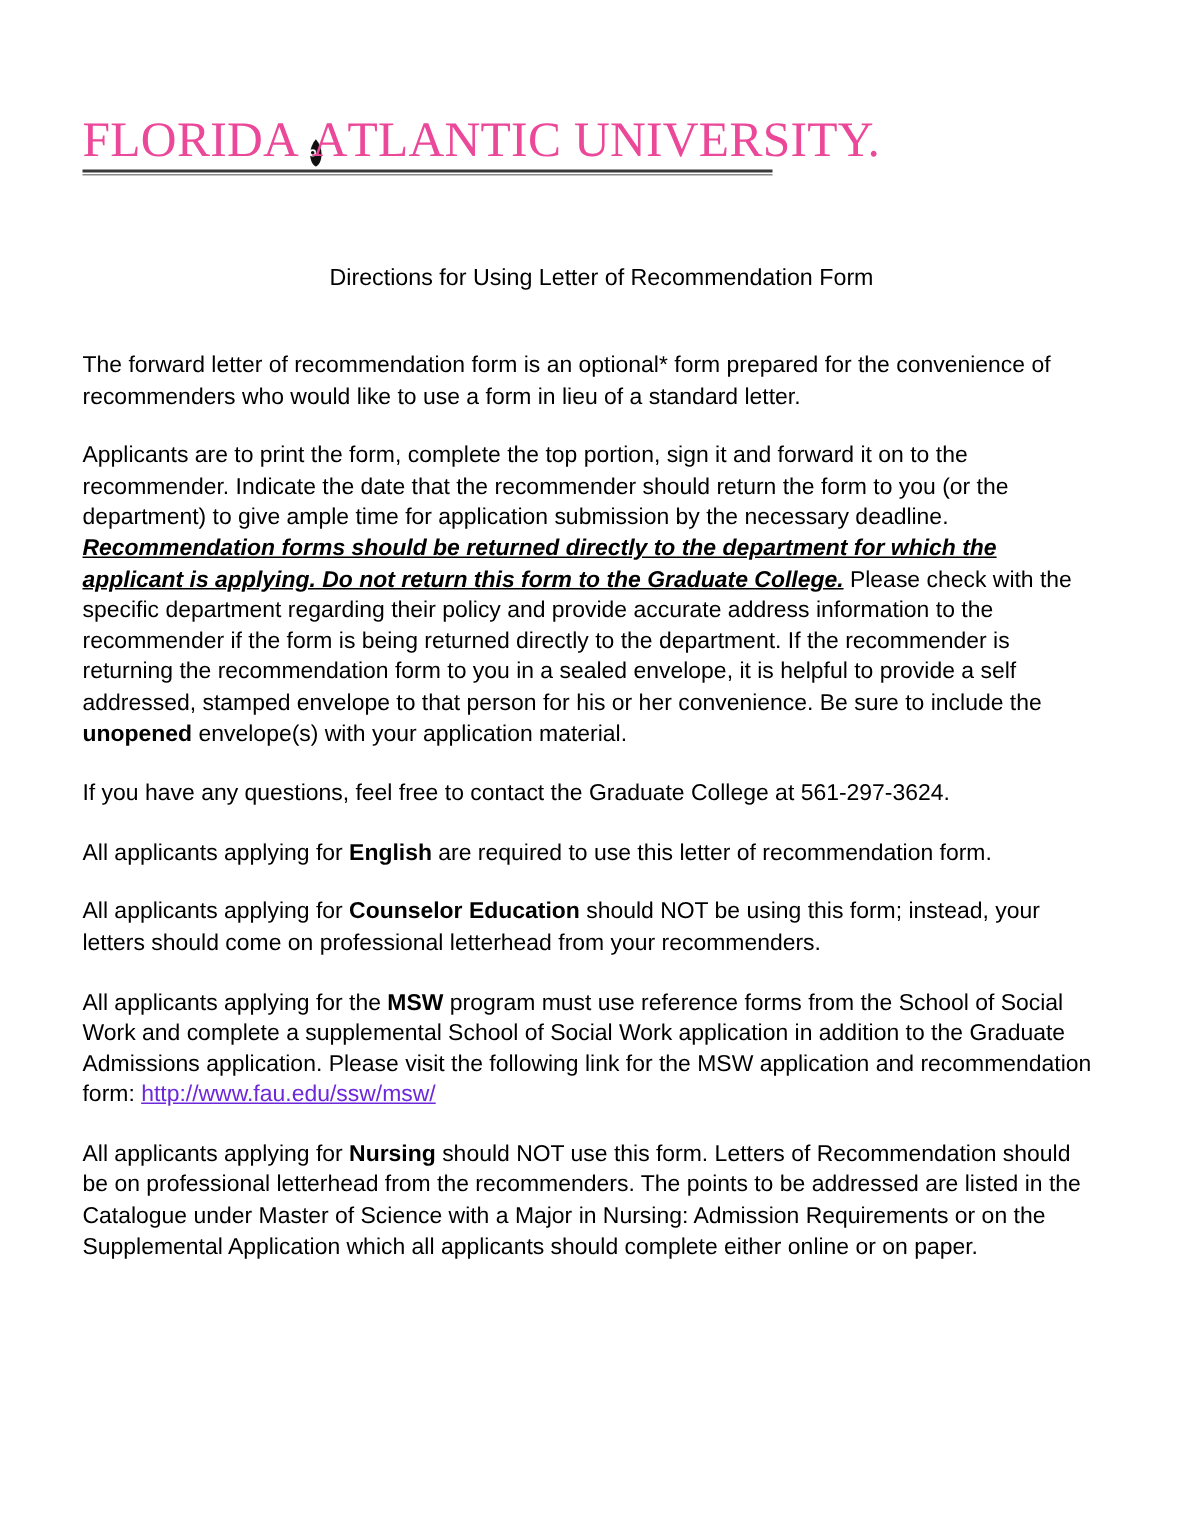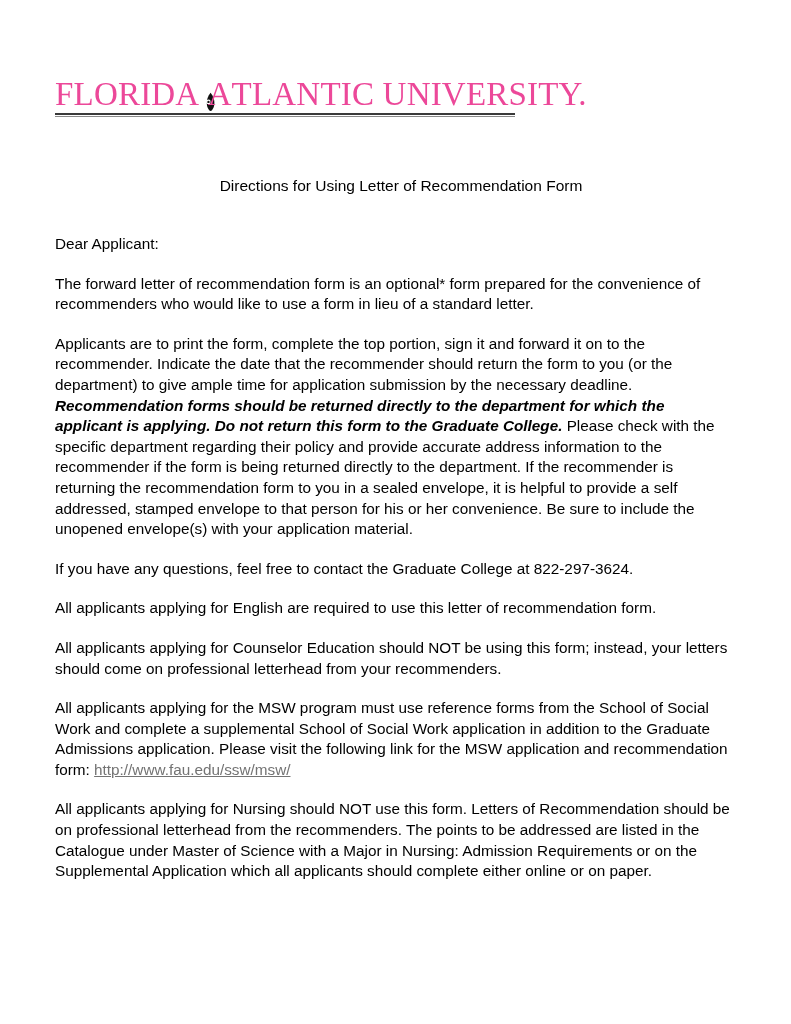--- a/index.html
+++ b/index.html
@@ -96,33 +96,34 @@
     left: 55px;
     top: 234px;
     width: 676px;
     font-size: 15.3px;
     line-height: 20.6px;
   }
   .body-copy p {
     margin: 0 0 19px 0;
   }
   b, .b {
-    font-weight: normal;
+    font-weight: bold;
   }
   .bi {
     font-weight: bold;
     font-style: italic;
+    text-decoration: underline;
   }
   .u-bold {
     font-weight: bold;
     text-decoration: underline;
   }
   a.doc-link,
   .doc-link {
-    color: #737373;
+    color: #6d28d9;
     text-decoration: underline;
   }
 </style>
 </head>
 <body>
 
 <div class="page">
 
   <div class="logo-block">
     <div class="logo-wordmark">
@@ -134,27 +135,26 @@
           </svg><span class="a-letter">A</span></span><span class="cap">tlantic</span><span>&nbsp;</span><span class="cap">University.</span>
     </div>
     <div class="logo-rule-thick"></div>
     <div class="logo-rule-thin"></div>
   </div>
 
   <div class="doc-title">Directions for Using Letter of Recommendation Form</div>
 
   <div class="body-copy">
 
-    <p>Dear Applicant:</p>
 
     <p>The forward letter of recommendation form is an optional* form prepared for the convenience of recommenders who would like to use a form in lieu of a standard letter.</p>
 
     <p><span>Applicants are to print the form, complete the top portion, sign it and forward it on to the recommender.  Indicate the date that the recommender should return the form to you (or the department) to give ample time for application submission by the necessary deadline. </span><span class="bi">Recommendation forms should be returned directly to the department for which the applicant is applying.  Do not return this form to the Graduate College.</span><span> Please check with the specific department regarding their policy and provide accurate address information to the recommender if the form is being returned directly to the department.  If the recommender is returning the recommendation form to you in a sealed envelope, it is helpful to provide a self addressed, stamped envelope to that person for his or her convenience.  Be sure to include the </span><span class="b">unopened</span><span> envelope(s) with your application material.</span></p>
 
-    <p>If you have any questions, feel free to contact the Graduate College at 822-297-3624.</p>
+    <p>If you have any questions, feel free to contact the Graduate College at 561-297-3624.</p>
 
 
     <p><span>All applicants applying for </span><span class="b">English</span><span> are required to use this letter of recommendation form.</span></p>
 
     <p><span>All applicants applying for </span><span class="b">Counselor Education</span><span> should NOT be using this form; instead, your letters should come on professional letterhead from your recommenders.</span></p>
 
     <p><span>All applicants applying for the </span><span class="b">MSW</span><span> program must use reference forms from the School of Social Work and complete a supplemental School of Social Work application in addition to the Graduate Admissions application.  Please visit the following link for the MSW application and recommendation form: </span><a class="doc-link" href="#">http://www.fau.edu/ssw/msw/</a></p>
 
     <p><span>All applicants applying for </span><span class="b">Nursing</span><span> should NOT use this form. Letters of Recommendation should be on professional letterhead from the recommenders. The points to be addressed are listed in the Catalogue under Master of Science with a Major in Nursing: Admission Requirements or on the Supplemental Application which all applicants should complete either online or on paper.</span></p>
 

